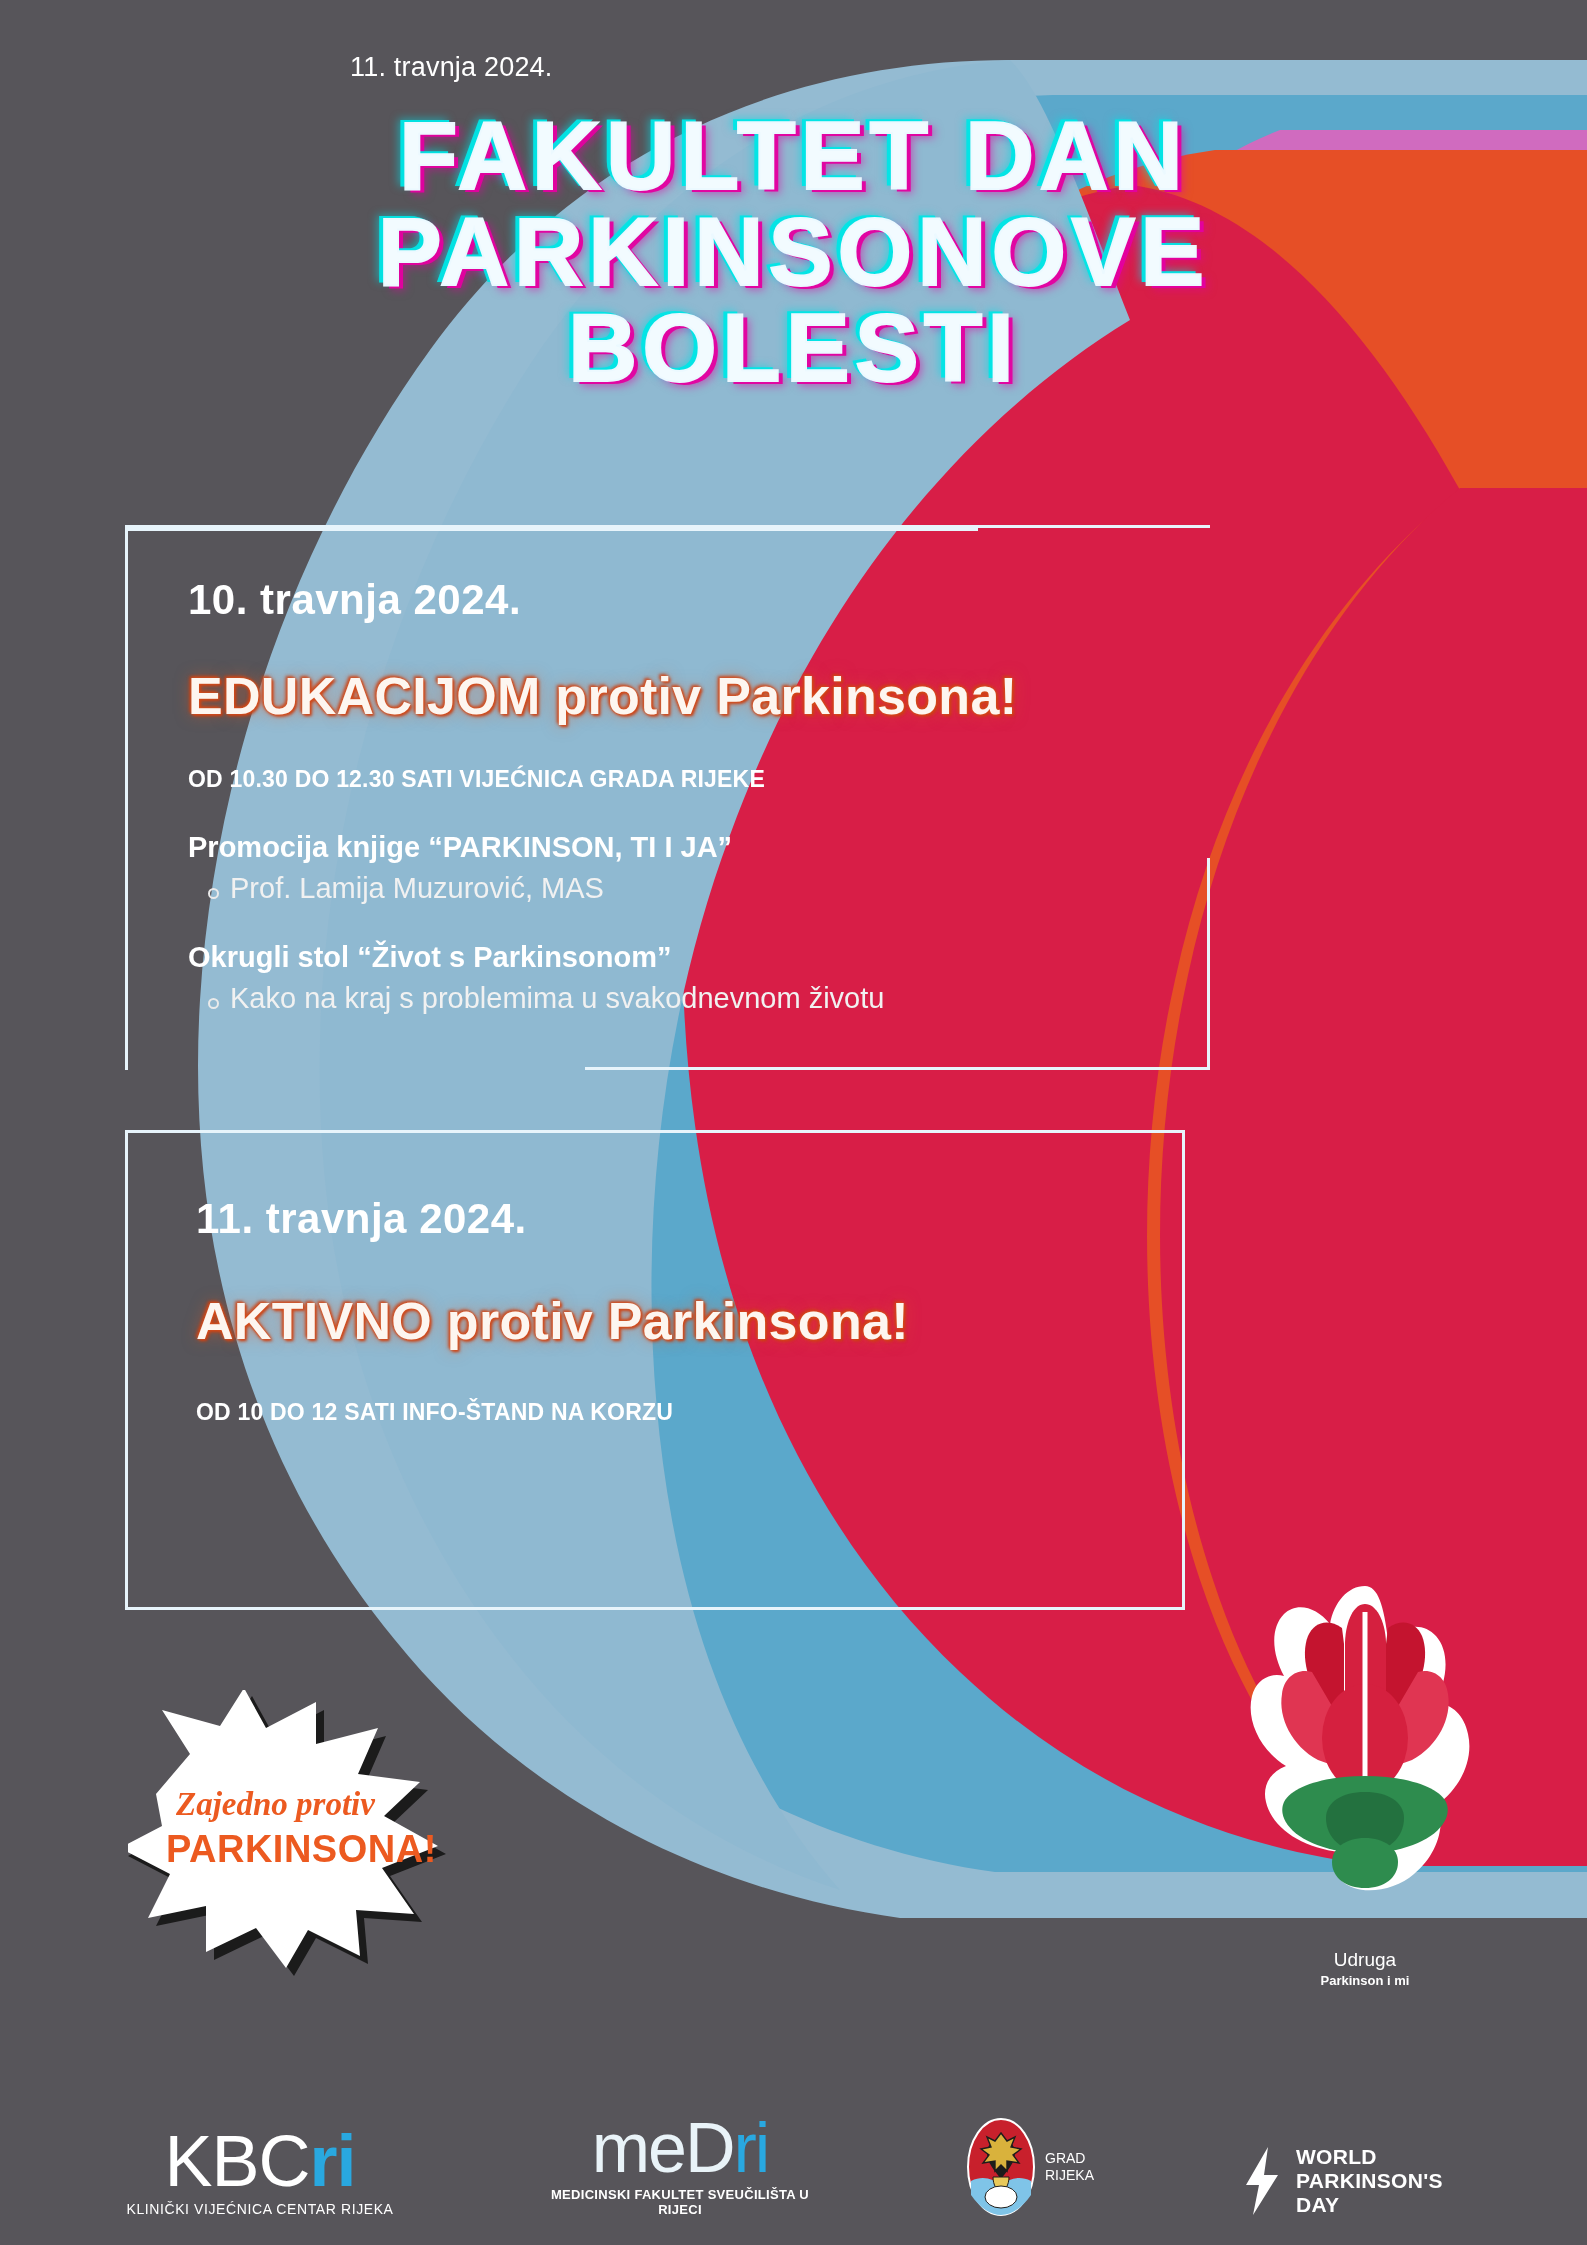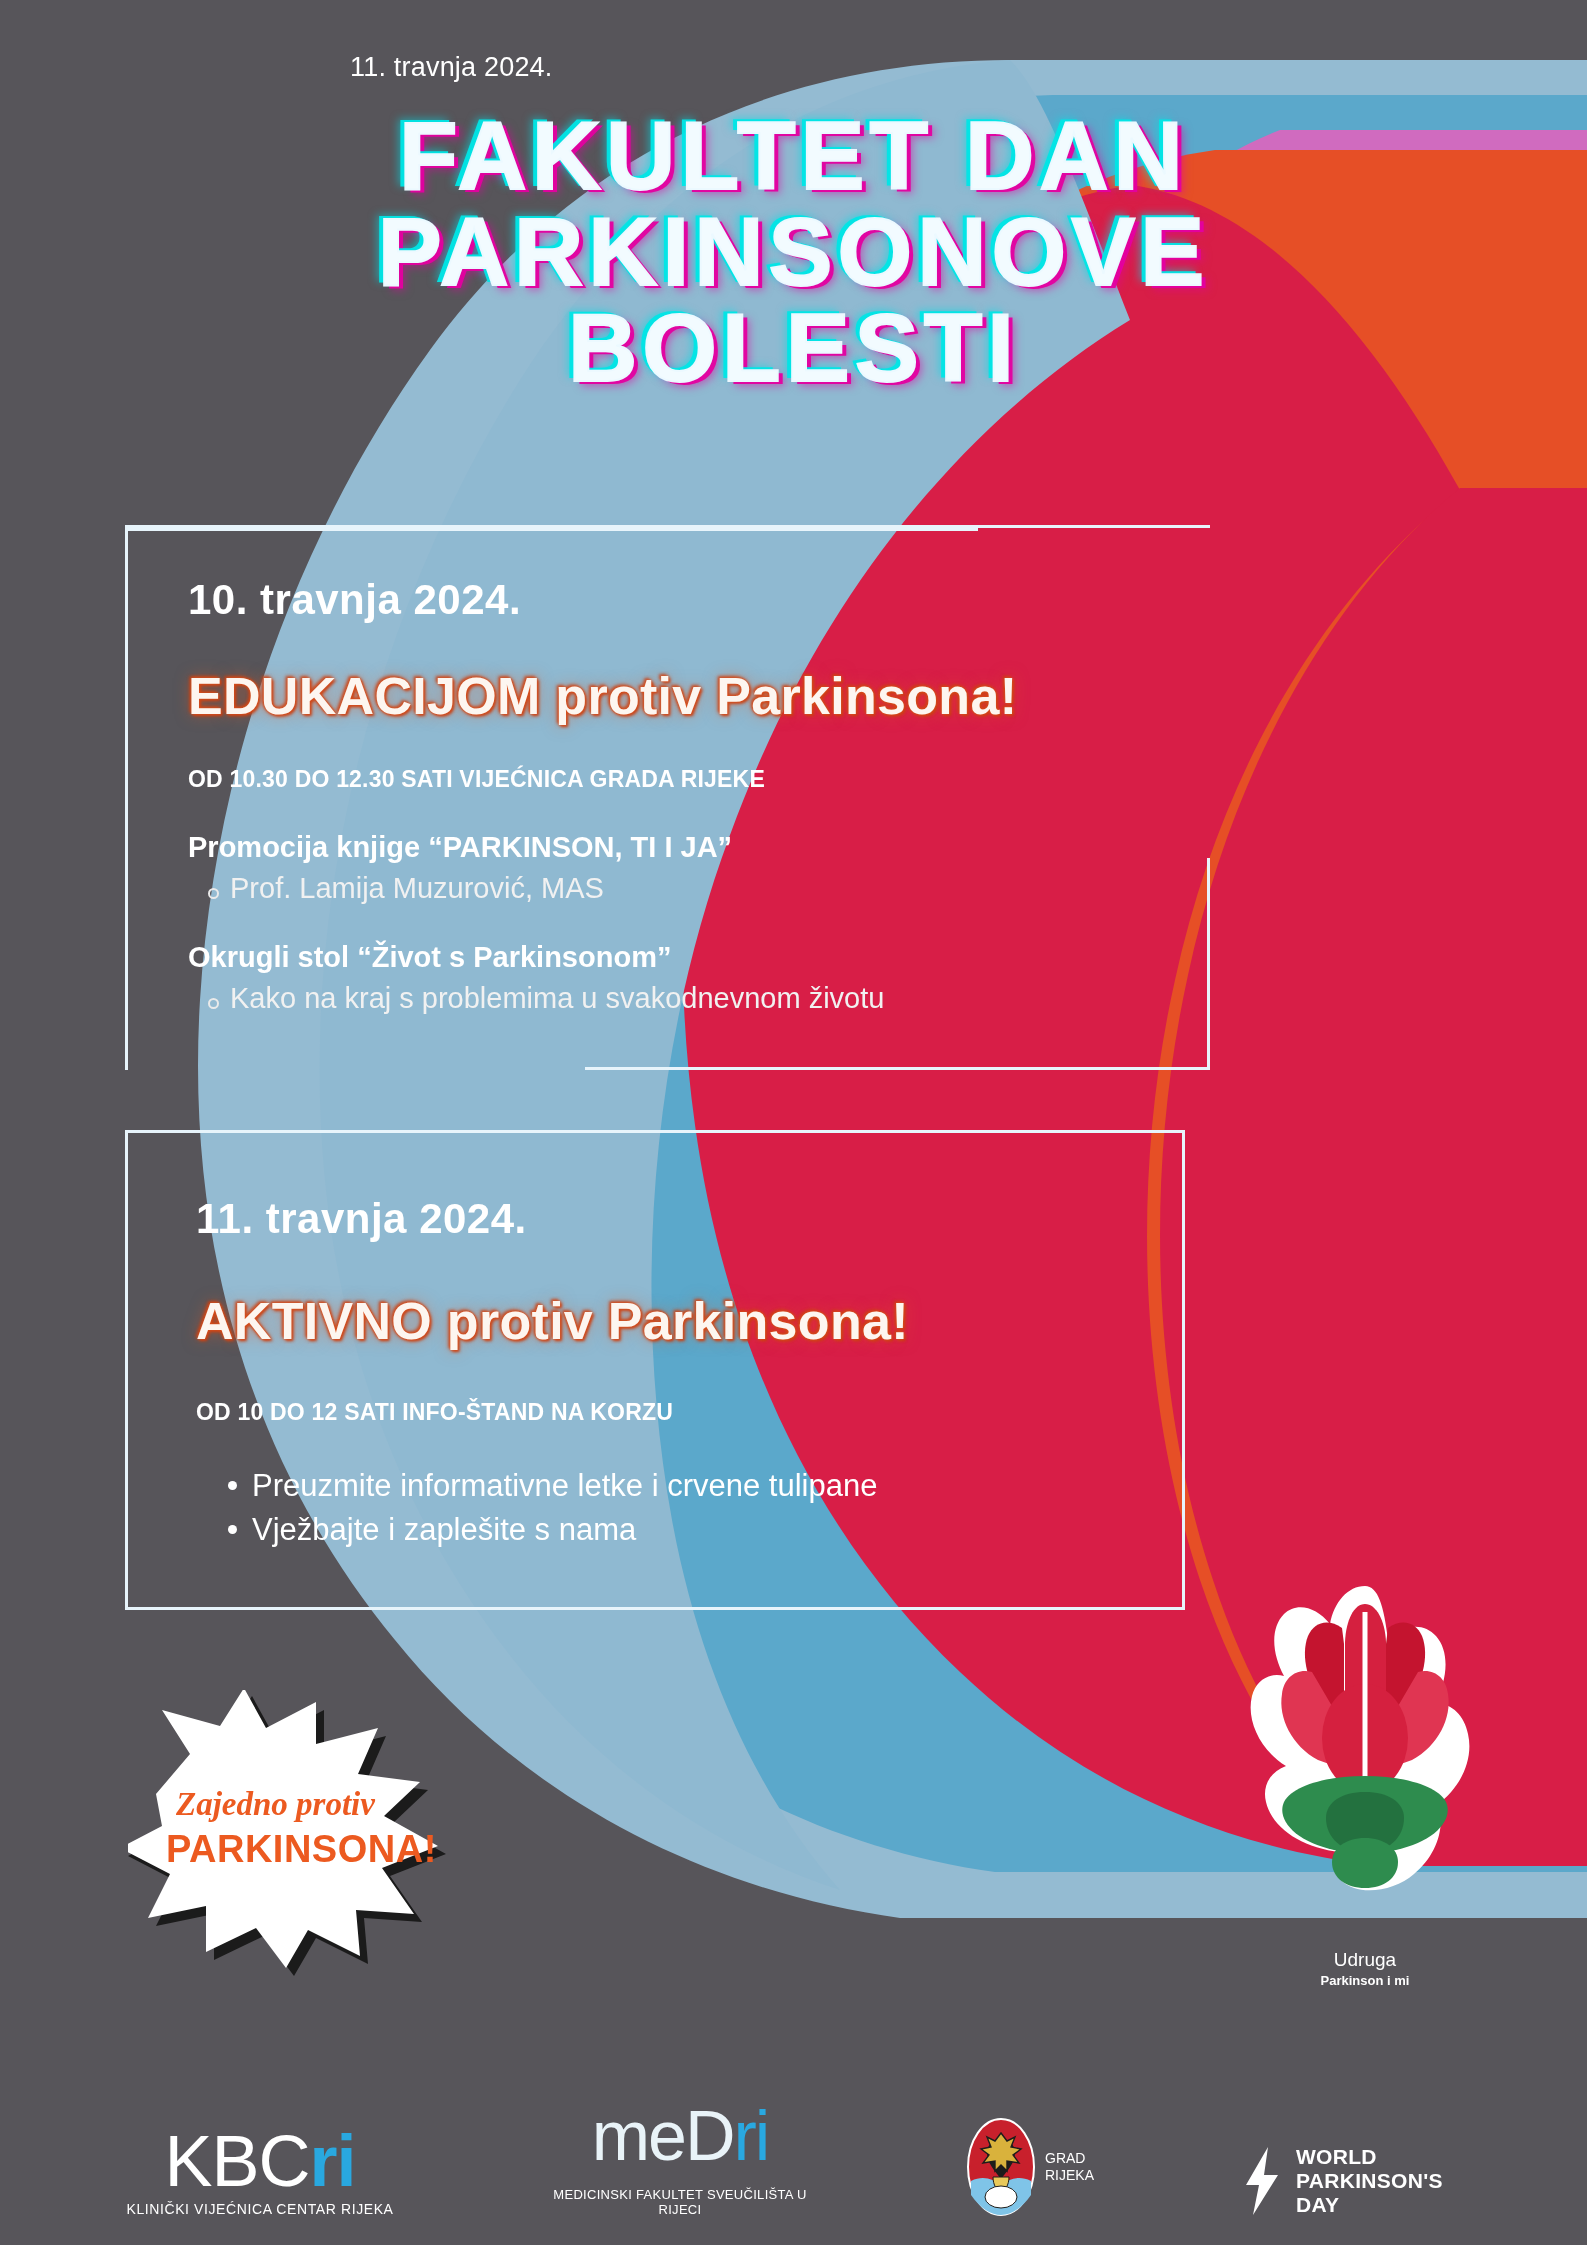--- a/index.html
+++ b/index.html
@@ -144,21 +144,21 @@
   }
   .kbc-main .ri{color:#29a8e0;font-weight:bold;}
   .kbc-sub{font-size:14px;color:#ffffff;letter-spacing:.6px;margin-top:4px;}
 
   .medri-main{
     font-family:"Liberation Sans", sans-serif;
     font-size:70px;line-height:1;color:#e9f3f8;letter-spacing:-2px;
     font-weight:normal;
   }
   .medri-main .ri{color:#29a8e0;}
-  .medri-sub{font-size:13px;color:#ffffff;letter-spacing:.3px;margin-top:16px;font-weight:normal;}
+  .medri-sub{font-size:13px;color:#ffffff;letter-spacing:.3px;margin-top:4px;font-weight:bold;}
 
   .grad-text{font-size:14px;color:#ffffff;line-height:1.25;text-align:left;}
 
   .wpd-text{font-size:21px;color:#ffffff;font-weight:bold;line-height:1.15;text-align:left;letter-spacing:.3px;}
 </style>
 </head>
 <body>
 
 <div id="poster">
 
@@ -262,24 +262,20 @@
   </div>
 
   <div class="block" id="block2">
     <div style="padding:62px 0 0 68px;">
       <div class="bigdate">11. travnja 2024.</div>
 
       <div class="slogan" style="margin-top:48px;">AKTIVNO protiv Parkinsona!</div>
 
       <div class="when" style="margin-top:48px;">OD 10 DO 12 SATI INFO-ŠTAND NA KORZU</div>
 
-      <ul class="solid b2list" style="margin-top:38px;margin-left:22px;">
-        <li>Preuzmite informativne letke i crvene tulipane</li>
-        <li>Vježbajte i zaplešite s nama</li>
-      </ul>
     </div>
   </div>
 
   <div id="burst">
     <svg width="330" height="290" viewBox="0 0 330 290" aria-hidden="true">
       <g>
         <path fill="#1b1b1b" d="M 36 112 L 70 72 L 42 28 L 100 44 L 124 6 L 146 46 L 196 20 L 196 62 L 258 46
              L 238 92 L 300 100 L 264 134 L 318 164 L 262 186 L 294 232 L 236 228 L 240 274
              L 188 248 L 166 286 L 136 246 L 86 270 L 86 224 L 28 236 L 50 192 L 0 166
              L 42 144 Z"></path>

